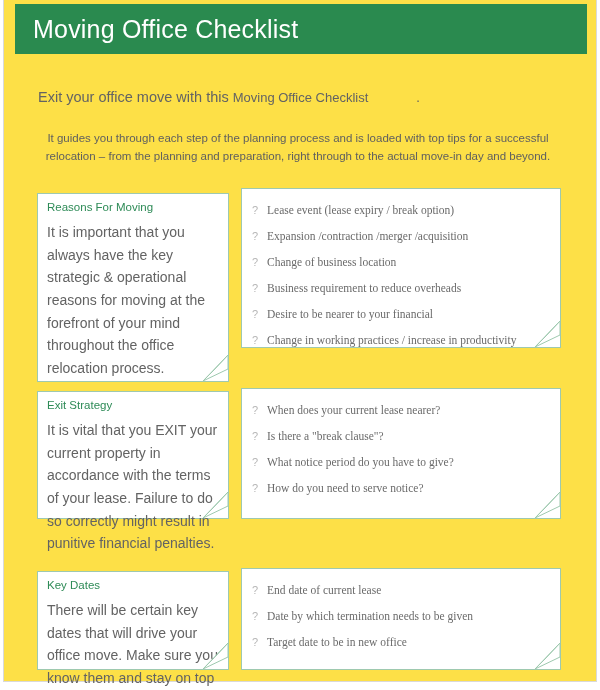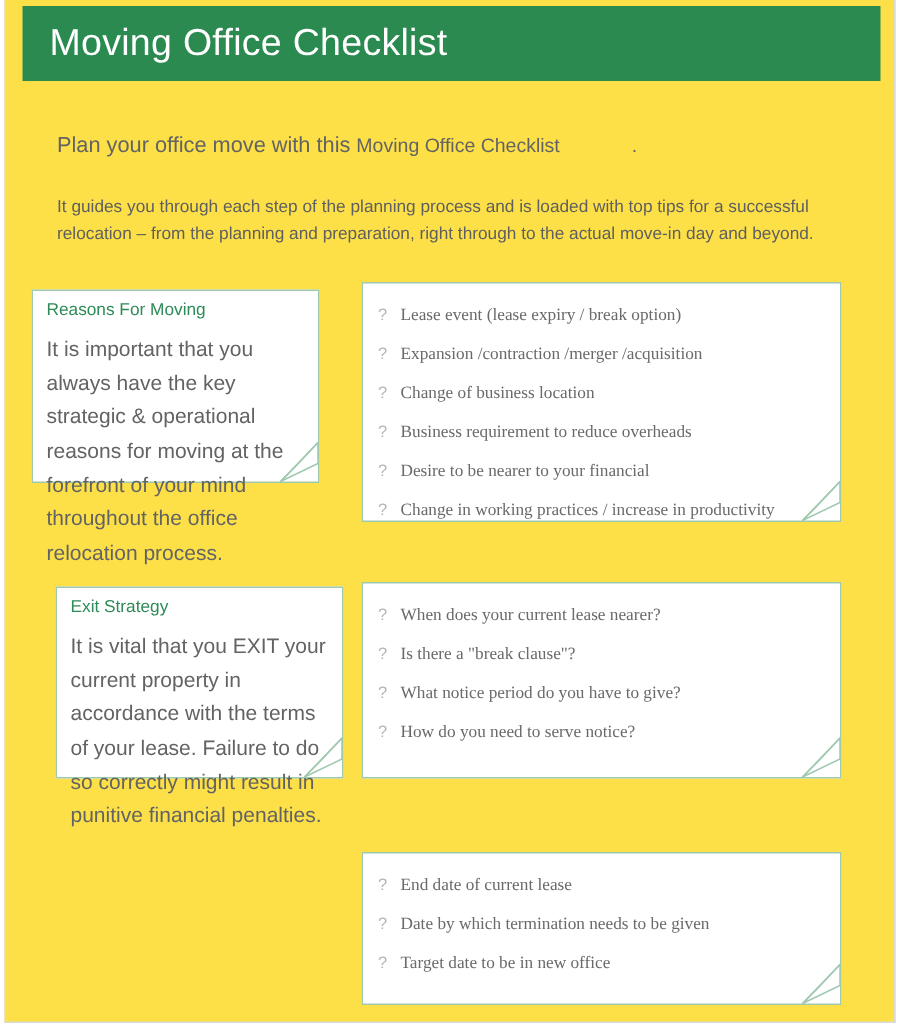--- a/index.html
+++ b/index.html
@@ -70,20 +70,21 @@
   }
 
   .intro-body {
     position: absolute;
     left: 34px;
     top: 129px;
     width: 520px;
     font-size: 11.5px;
     line-height: 1.6;
     color: #5f5f5f;
+    text-align: center;
   }
 
   
   .section-row {
     position: absolute;
   }
 
   .note-box {
     position: absolute;
     box-sizing: border-box;
@@ -152,28 +153,28 @@
 </head>
 <body>
 
 <div id="page">
 
   <div class="header-band">
     <div class="header-title">Moving Office Checklist</div>
   </div>
 
   <div class="intro-lead">
-    <span class="lead-strong">Plan your office move with this</span><span class="lead-doc">Moving Office Checklist</span><span class="lead-dot">.</span>
+    <span class="lead-strong">Exit your office move with this</span><span class="lead-doc">Moving Office Checklist</span><span class="lead-dot">.</span>
   </div>
 
   <div class="intro-body">It guides you through each step of the planning process and is loaded with top tips for a successful relocation – from the planning and preparation, right through to the actual move-in day and beyond.</div>
 
   <div class="section-row" style="left:0; top:0; width:594px; height:682px;">
 
-    <div class="note-box" style="left:17px; top:193px; width:192px; height:129px;">
+    <div class="note-box" style="left:33px; top:193px; width:192px; height:189px;">
       <div class="box-heading">Reasons For Moving</div>
       <div class="box-text">It is important that you always have the key strategic &amp; operational reasons for moving at the forefront of your mind throughout the office relocation process.</div>
       <svg class="fold" viewBox="0 0 34 28">
         <path d="M33 1 L18 17 L8 27 L33 15 Z" fill="#ffffff" stroke="#9ec9af" stroke-width="1"></path>
         <path d="M33 1 L8 27" fill="none" stroke="#9ec9af" stroke-width="1"></path>
       </svg>
     </div>
 
     <div class="note-box" style="left:237px; top:188px; width:320px; height:160px;">
       <ul class="check-list">
@@ -241,20 +242,28 @@
       </ul>
       <svg class="fold" viewBox="0 0 34 28">
         <path d="M33 1 L18 17 L8 27 L33 15 Z" fill="#ffffff" stroke="#9ec9af" stroke-width="1"></path>
         <path d="M33 1 L8 27" fill="none" stroke="#9ec9af" stroke-width="1"></path>
       </svg>
     </div>
   </div>
 
   <div class="section-row" style="left:0; top:0; width:594px; height:682px;">
 
+    <div class="note-box" style="left:33px; top:571px; width:192px; height:99px;">
+      <div class="box-heading">Key Dates</div>
+      <div class="box-text">There will be certain key dates that will drive your office move. Make sure you know them and stay on top of them.</div>
+      <svg class="fold" viewBox="0 0 34 28">
+        <path d="M33 1 L18 17 L8 27 L33 15 Z" fill="#ffffff" stroke="#9ec9af" stroke-width="1"></path>
+        <path d="M33 1 L8 27" fill="none" stroke="#9ec9af" stroke-width="1"></path>
+      </svg>
+    </div>
 
     <div class="note-box" style="left:237px; top:568px; width:320px; height:102px;">
       <ul class="check-list">
         <li class="check-item">
           <span class="check-mark">?</span>
           <span class="check-label">End date of current lease</span>
         </li>
         <li class="check-item">
           <span class="check-mark">?</span>
           <span class="check-label">Date by which termination needs to be given</span>

